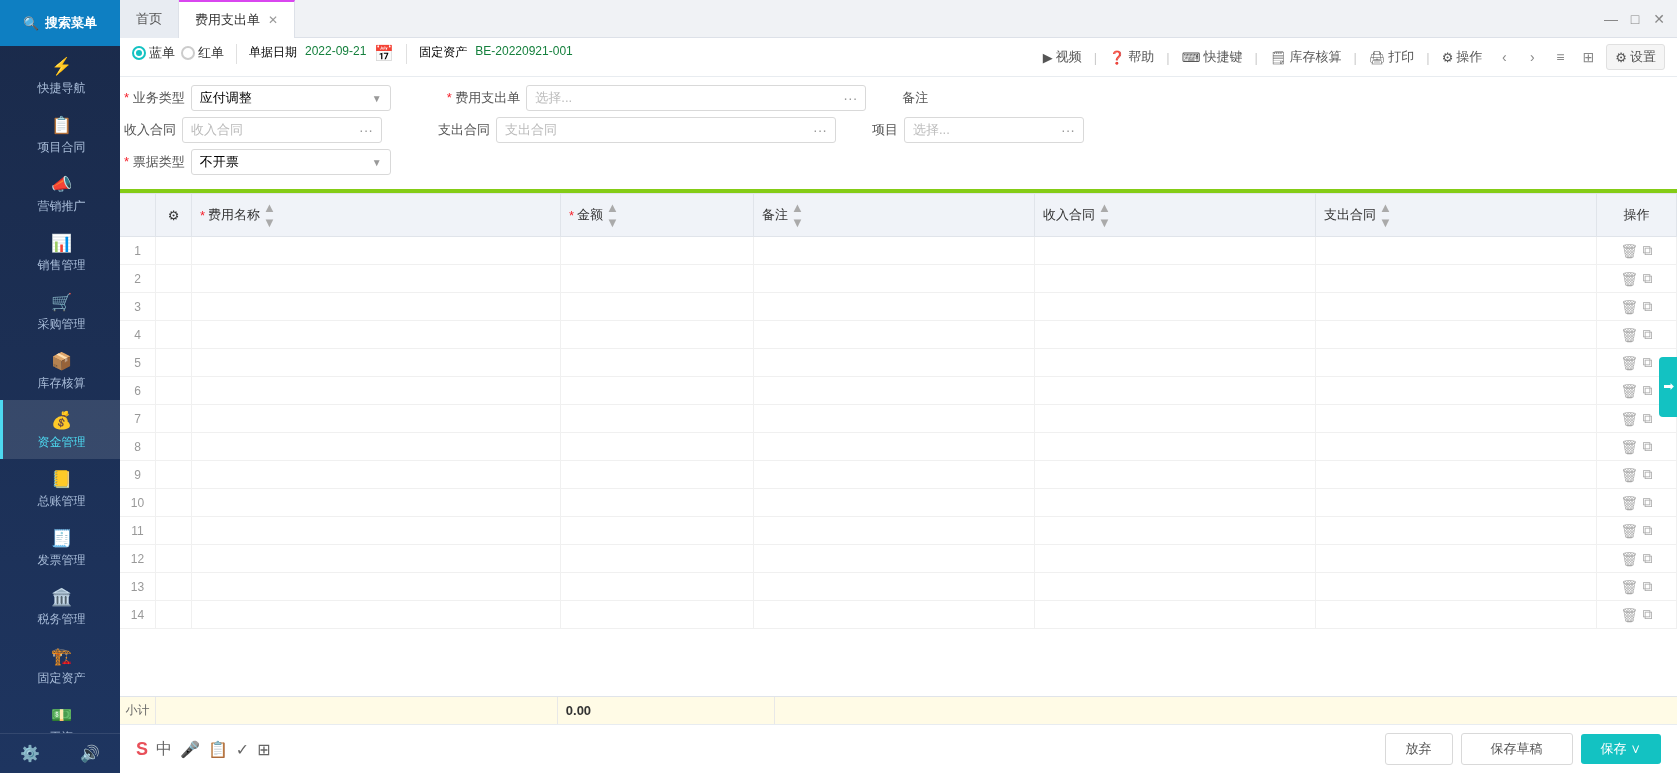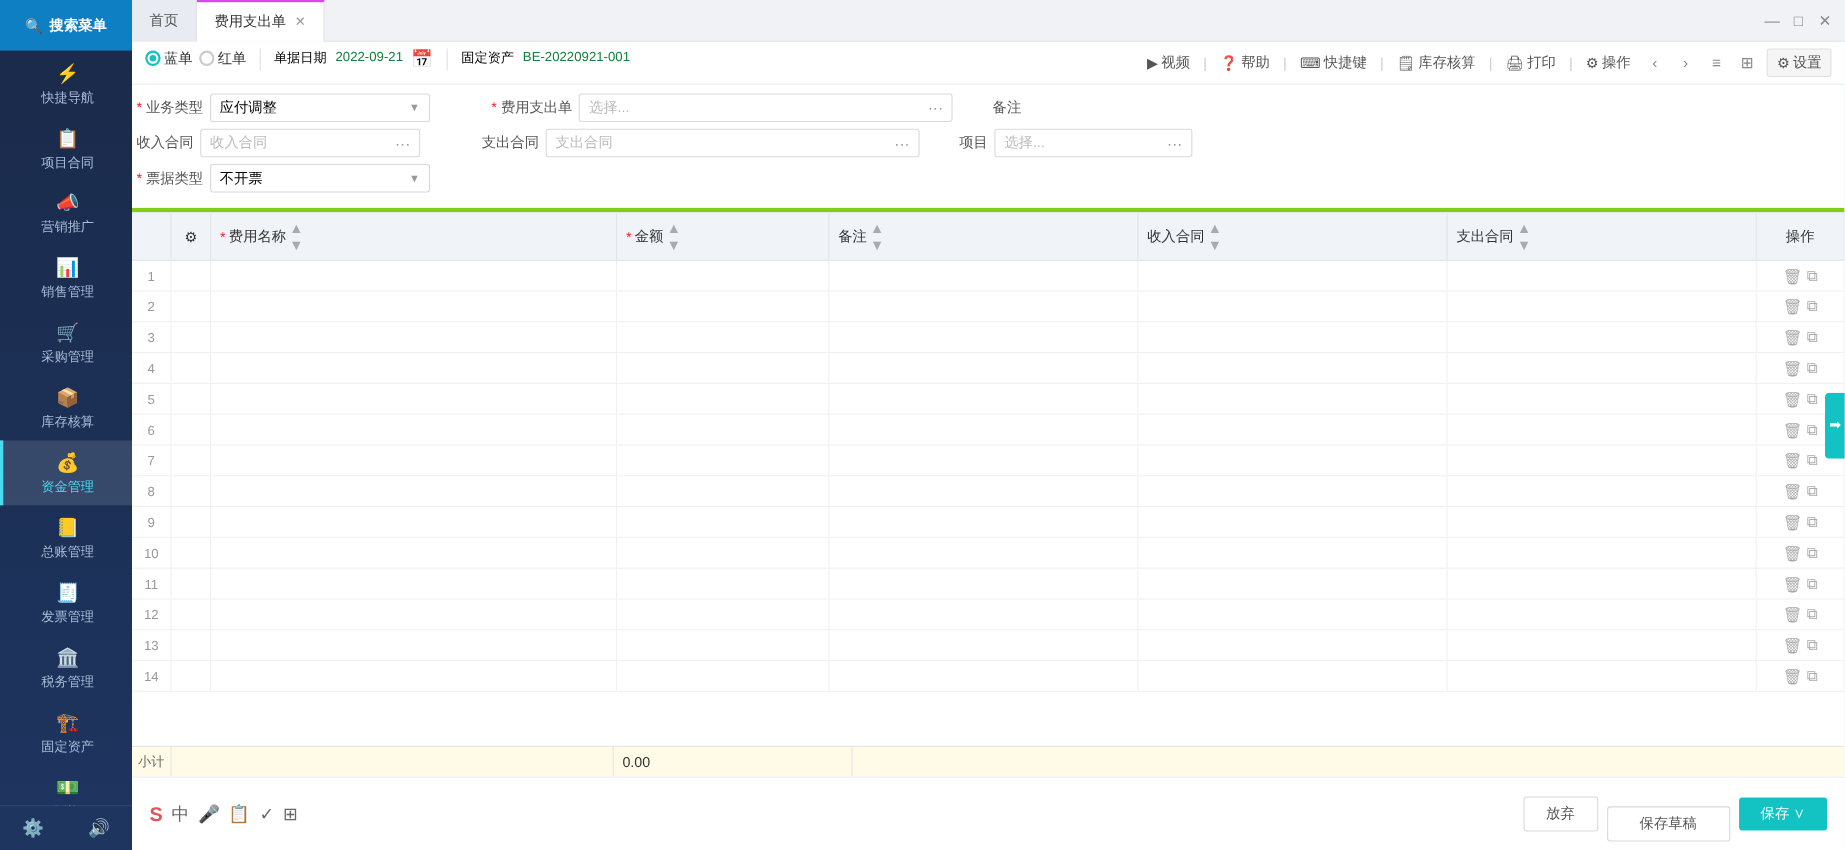--- a/index.html
+++ b/index.html
@@ -267,21 +267,21 @@
 
     .table-footer {
       display: flex;
       background: #fffbe6;
       border-top: 1px solid #e0e4ea;
       height: 28px;
       flex-shrink: 0;
     }
     .tf-label { width: 36px; display: flex; align-items: center; justify-content: center; color: #666; font-size: 12px; border-right: 1px solid #e8e8e8; }
     .tf-empty { flex: 2; min-width: 120px; border-right: 1px solid #e8e8e8; }
-    .tf-amount { flex: 1; min-width: 80px; display: flex; align-items: center; padding: 0 8px; font-weight: normal; color: #333; border-right: 1px solid #e8e8e8; }
+    .tf-amount { flex: 1; min-width: 80px; display: flex; align-items: center; padding: 0 8px; font-weight: bold; color: #333; border-right: 1px solid #e8e8e8; }
     .tf-rest { flex: 4.5; min-width: 340px; }
 
     
     .bottom-bar {
       display: flex;
       align-items: center;
       justify-content: space-between;
       padding: 8px 16px;
       border-top: 1px solid #e8ecf0;
       background: white;
@@ -300,21 +300,20 @@
       font-size: 13px;
     }
     .btn-draft {
       padding: 6px 29px;
       border: 1px solid #d9d9d9;
       border-radius: 3px;
       background: white;
       cursor: pointer;
       color: #555;
       font-size: 13px;
-      margin-top: 18px;
     }
     .btn-save {
       padding: 6px 20px;
       border: none;
       border-radius: 3px;
       background: #13c2c2;
       cursor: pointer;
       color: white;
       font-size: 13px;
       display: flex; align-items: center; gap: 4px;

